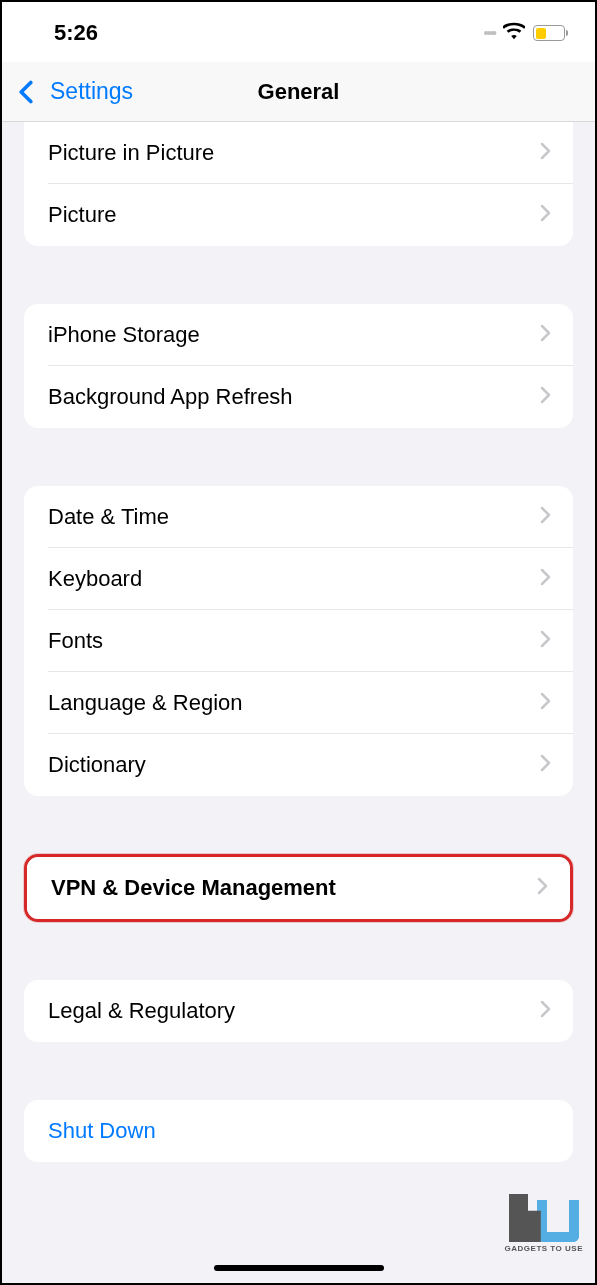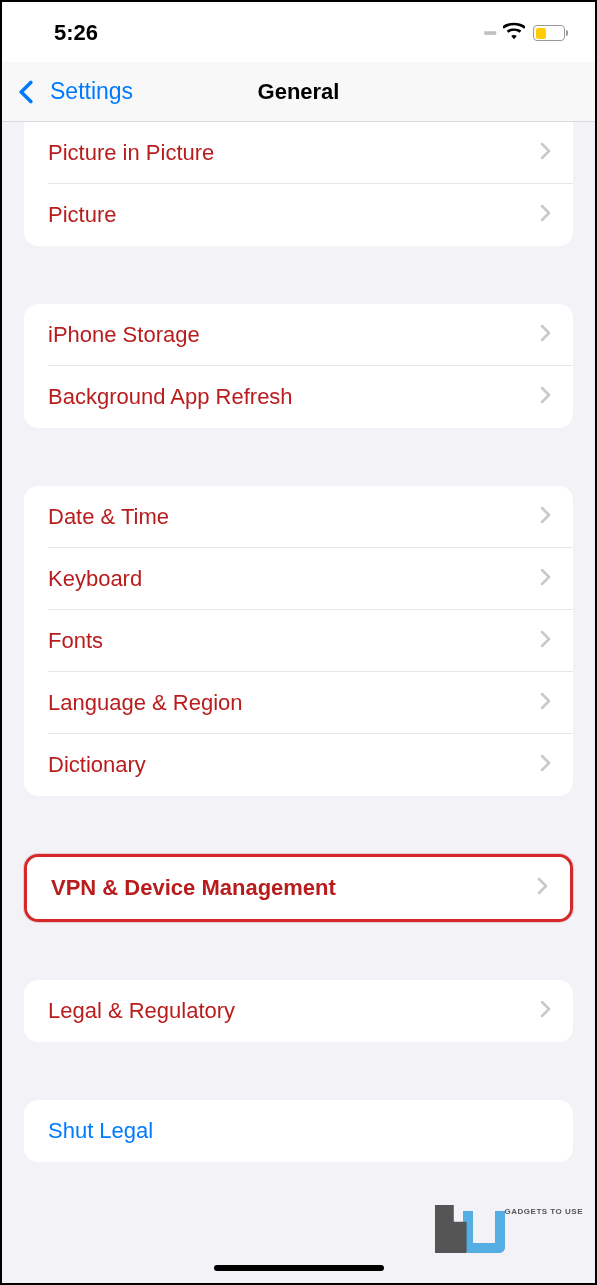--- a/index.html
+++ b/index.html
@@ -122,21 +122,21 @@
       content: "";
       position: absolute;
       left: 24px;
       right: 0;
       bottom: 0;
       height: 1px;
       background: #e5e5ea;
     }
     .settings-label {
       font-size: 22px;
-      color: #b91c1c;
+      color: #000000;
     }
     .settings-label.blue {
       color: #007aff;
     }
     .chevron-right {
       color: #c7c7cc;
     }
     .chevron-right svg {
       width: 11px;
       height: 18px;
@@ -163,22 +163,22 @@
       width: 170px;
       height: 6px;
       background: #000;
       border-radius: 3px;
     }
     .watermark {
       position: absolute;
       bottom: 30px;
       right: 12px;
       display: flex;
-      flex-direction: row;
-      align-items: flex-start;
+      flex-direction: column;
+      align-items: center;
       opacity: 0.85;
     }
     .watermark-logo {
       display: flex;
       align-items: flex-end;
     }
     .watermark-g {
       width: 32px;
       height: 48px;
       background: #3a3a3a;
@@ -308,21 +308,21 @@
       <div class="settings-item">
         <span class="settings-label">Legal &amp; Regulatory</span>
         <span class="chevron-right"><svg viewBox="0 0 11 18" fill="none" stroke="#c7c7cc" stroke-width="2.5" stroke-linecap="round" stroke-linejoin="round">
             <polyline points="2,2 9,9 2,16"></polyline>
           </svg></span>
       </div>
     </div>
     <div class="group-spacer"></div>
     <div class="settings-group">
       <div class="settings-item">
-        <span class="settings-label blue">Shut Legal</span>
+        <span class="settings-label blue">Shut Down</span>
       </div>
     </div>
   </div>
 
 <div class="home-indicator"></div>
 
 <div class="watermark">
   <div class="watermark-logo">
     <div class="watermark-g"></div>
     <div class="watermark-u"></div>

